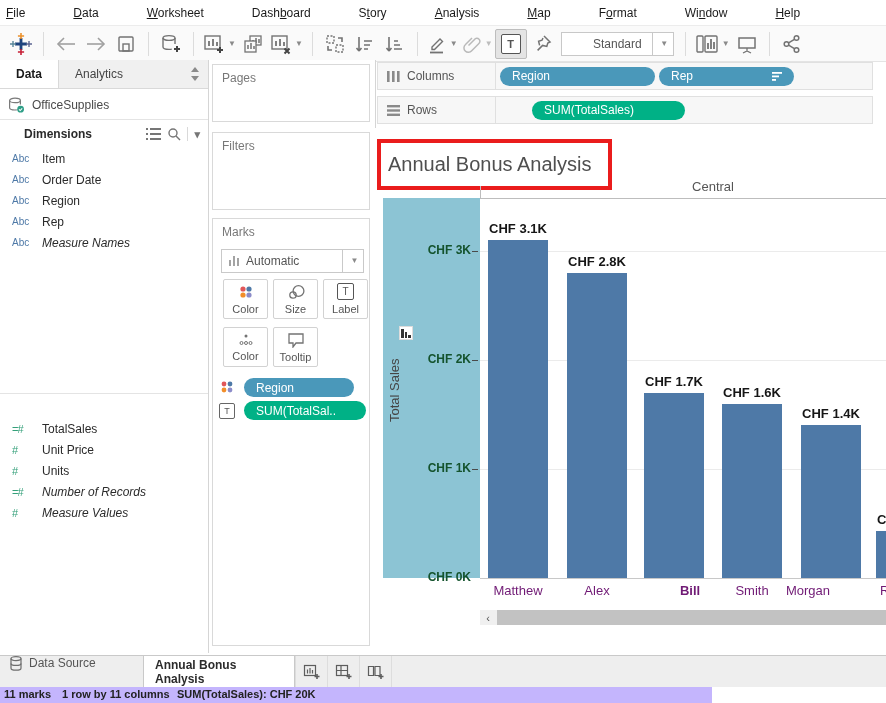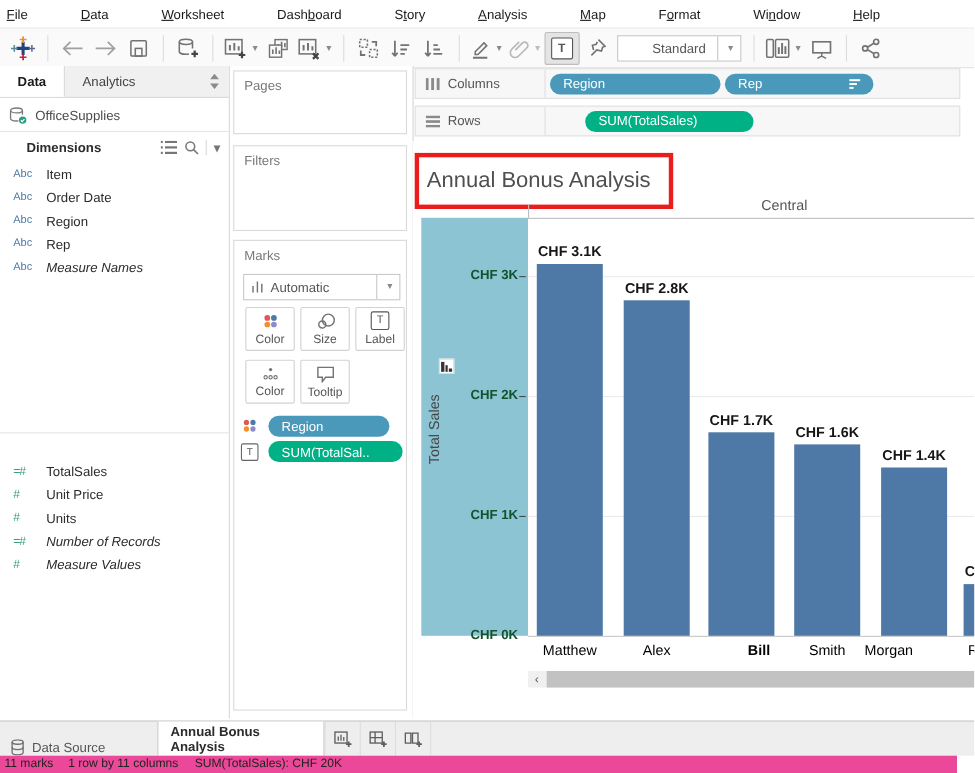--- a/index.html
+++ b/index.html
@@ -80,34 +80,34 @@
   .sheet-title{font-size:20px;color:#4f4f4f;padding-left:7px;white-space:nowrap;}
   .pane-header{position:absolute;left:288px;top:51px;width:100px;text-align:center;font-size:13px;color:#555;}
   .axis-strip{position:absolute;left:8px;top:70px;width:97px;height:380px;background:var(--c-teal,#8cc4d4);}
   .ylabel{position:absolute;left:12px;top:198px;width:16px;height:128px;writing-mode:vertical-rl;
           transform:rotate(180deg);font-size:13px;color:#454545;text-align:center;}
   .ytick{position:absolute;left:8px;width:88px;text-align:right;font-size:12px;color:#14532d;font-weight:bold;}
   .ytickdash{position:absolute;left:97px;width:6px;height:1px;background:#4a4a4a;}
   .gridline{position:absolute;left:105px;width:406px;height:1px;background:#ebebeb;}
   .bar{position:absolute;background:var(--c-bar,#4e79a7);}
   .bar-label{position:absolute;width:90px;text-align:center;font-size:13px;font-weight:600;color:#161616;white-space:nowrap;}
-  .xlabel{position:absolute;top:455px;width:90px;text-align:center;font-size:13px;color:#000000;white-space:nowrap;}
+  .xlabel{position:absolute;top:455px;width:90px;text-align:center;font-size:13px;color:#701a75;white-space:nowrap;}
   .hscroll{position:absolute;left:105px;top:482px;width:406px;height:15px;background:#f0f0f0;}
   .hscroll .btn{position:absolute;left:0;top:0;width:16px;height:15px;display:flex;align-items:center;
                 justify-content:center;font-size:11px;color:#555;}
   .hscroll .thumb{position:absolute;left:17px;top:0;right:0;height:15px;background:#c2c2c2;}
 
   
   .tabbar{position:absolute;left:0;top:655px;width:886px;height:32px;background:#eeeeee;border-top:1px solid #c9c9c9;
           display:flex;align-items:stretch;box-sizing:border-box;}
-  .tab-ds{width:143px;display:flex;align-items:flex-end;gap:7px;padding-left:10px;font-size:12px;color:#555;box-sizing:border-box;}
+  .tab-ds{width:143px;display:flex;align-items:flex-start;gap:7px;padding-left:10px;font-size:12px;color:#555;box-sizing:border-box;}
   .tab-active{width:152px;background:#fff;border-left:1px solid #c9c9c9;border-right:1px solid #c9c9c9;
               display:flex;align-items:center;padding:0 11px;font-size:12px;font-weight:bold;color:#2b2b2b;box-sizing:border-box;}
   .tab-ibtn{width:31px;display:flex;align-items:center;justify-content:center;border-right:1px solid #dddddd;color:#5d5d5d;}
-  .statusbar{position:absolute;left:0;top:687px;width:870px;height:16px;background:#ec4899;font-size:11px;color:#222;}
+  .statusbar{position:absolute;left:0;top:687px;width:712px;height:16px;background:#c4b5fd;font-size:11px;color:#222;font-weight:bold;}
   .statusbar span{position:absolute;top:1px;white-space:nowrap;}
 </style>
 </head>
 <body>
 
 <div id="app">
 
   <div class="menubar" id="menubar">
       <div class="menu-item"><u>F</u>ile</div>
       <div class="menu-item"><u>D</u>ata</div>

